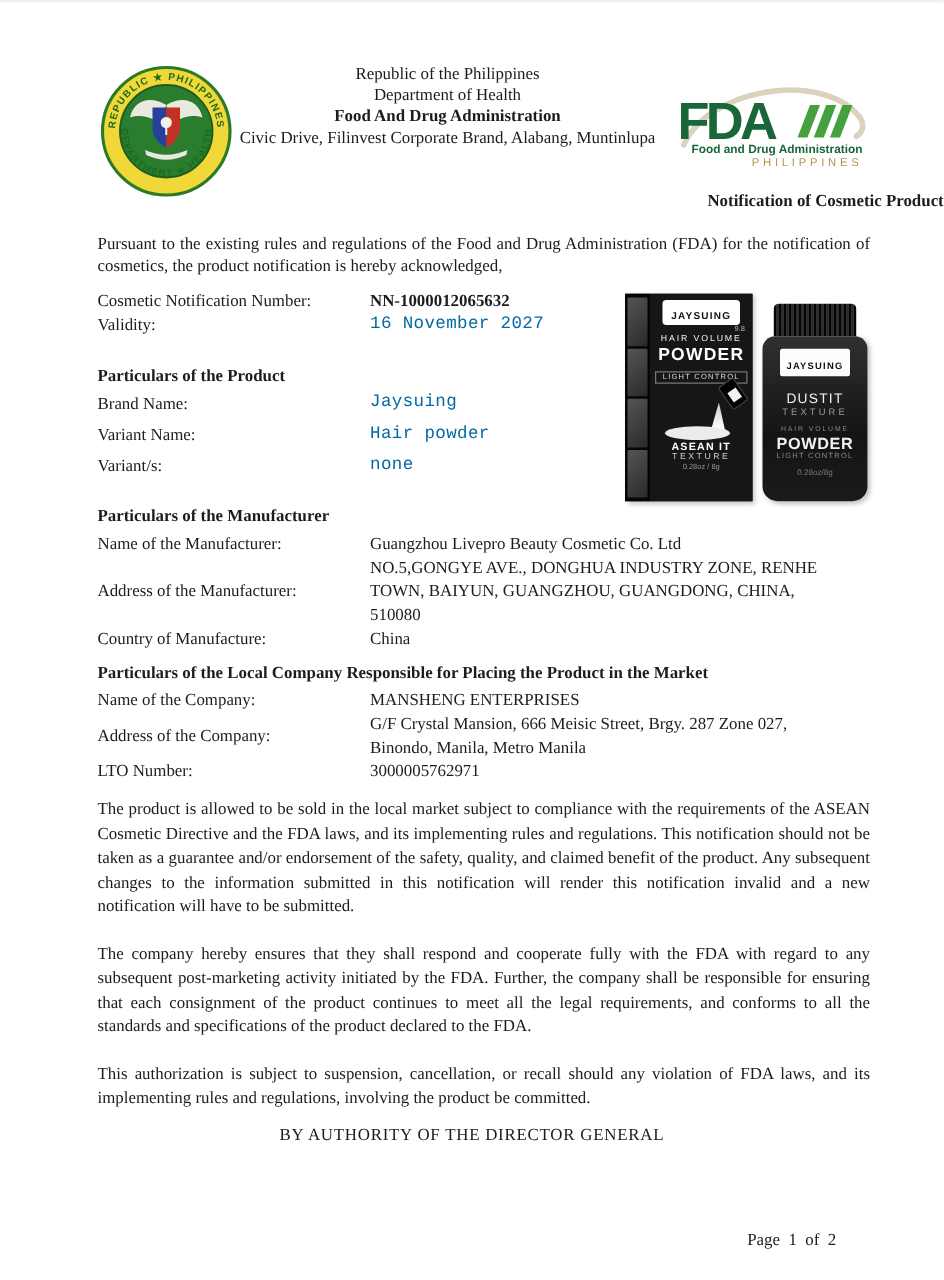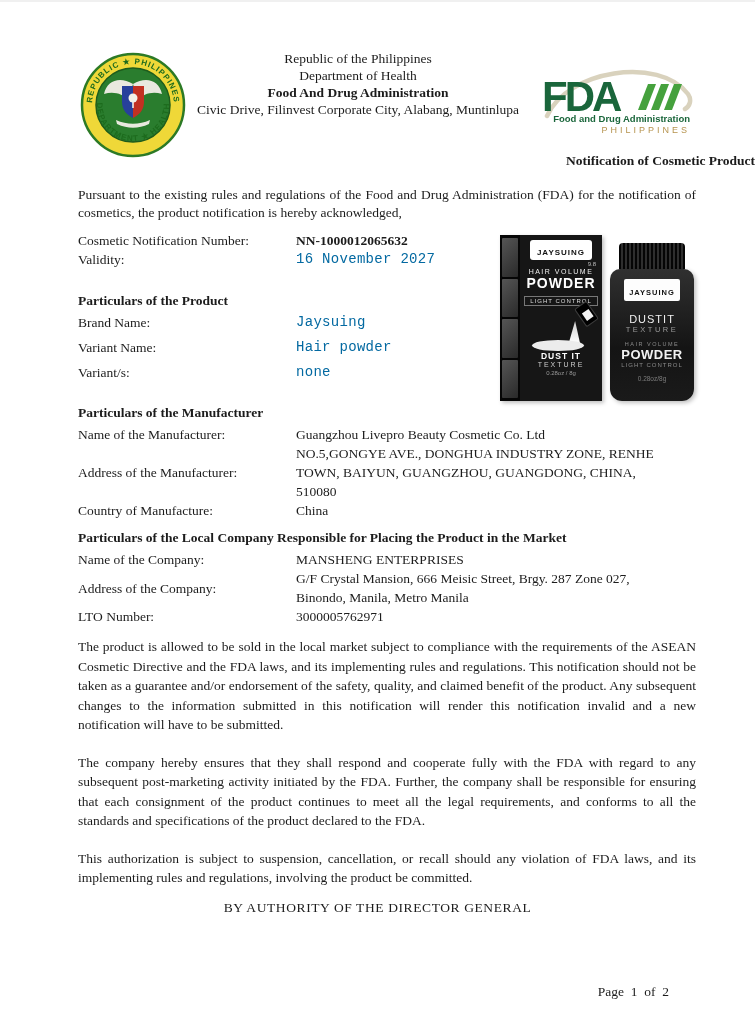--- a/index.html
+++ b/index.html
@@ -107,21 +107,21 @@
       <circle cx="53" cy="46" r="4.5" fill="#f2f2ea"></circle>
       <rect x="52.2" y="42" width="1.6" height="14" fill="#f2f2ea"></rect>
       <path d="M36 68 C 47 73, 59 73, 70 68 L 69 72 C 58 77, 48 77, 37 72 Z" fill="#e9e9df"></path>
     </svg>
   </div>
 
   <div class="head-center">
     <div>Republic of the Philippines</div>
     <div>Department of Health</div>
     <div class="bold">Food And Drug Administration</div>
-    <div>Civic Drive, Filinvest Corporate City, Alabang, Muntinlupa</div>
+    <div>Civic Drive, Filinvest Corporate Brand, Alabang, Muntinlupa</div>
   </div>
 
   <div class="fda-logo">
     <svg width="152" height="72" viewBox="0 0 152 72">
       <path d="M6 50 C 26 4, 118 -10, 147 28 C 151 34, 149 40, 144 43" stroke="#d9d2bd" stroke-width="4.5" fill="none" stroke-linecap="round"></path>
       <text x="1" y="45" font-family="Liberation Sans, sans-serif" font-weight="bold" font-size="42" letter-spacing="-3" fill="#1a663b">FDA</text>
       <g fill="#45a13d">
         <path d="M97 44 L107 18 L115 18 L105 44 Z"></path>
         <path d="M110 44 L120 18 L128 18 L118 44 Z"></path>
         <path d="M123 44 L133 18 L141 18 L131 44 Z"></path>
@@ -160,21 +160,21 @@
         <div class="pk-hv">HAIR VOLUME</div>
         <div class="pk-powder">POWDER</div>
         <div><span class="pk-lc">LIGHT CONTROL</span></div>
         <div class="pk-pour">
           <div class="pk-minibottle">
               <div class="pk-minilabel"></div>
             </div>
           <div class="pk-stream"></div>
           <div class="pk-pile"></div>
         </div>
-        <div class="pk-dustit">DUST IT</div>
+        <div class="pk-dustit">ASEAN IT</div>
         <div class="pk-texture">TEXTURE</div>
         <div class="pk-size">0.28oz / 8g</div>
       </div>
     </div>
     <div class="pk-bottle">
       <div class="pk-cap"></div>
       <div class="pk-body">
         <div class="pk-blabel"><span>JAYSUING</span></div>
         <div class="pk-bdustit">DUSTIT</div>
         <div class="pk-btexture">TEXTURE</div>

